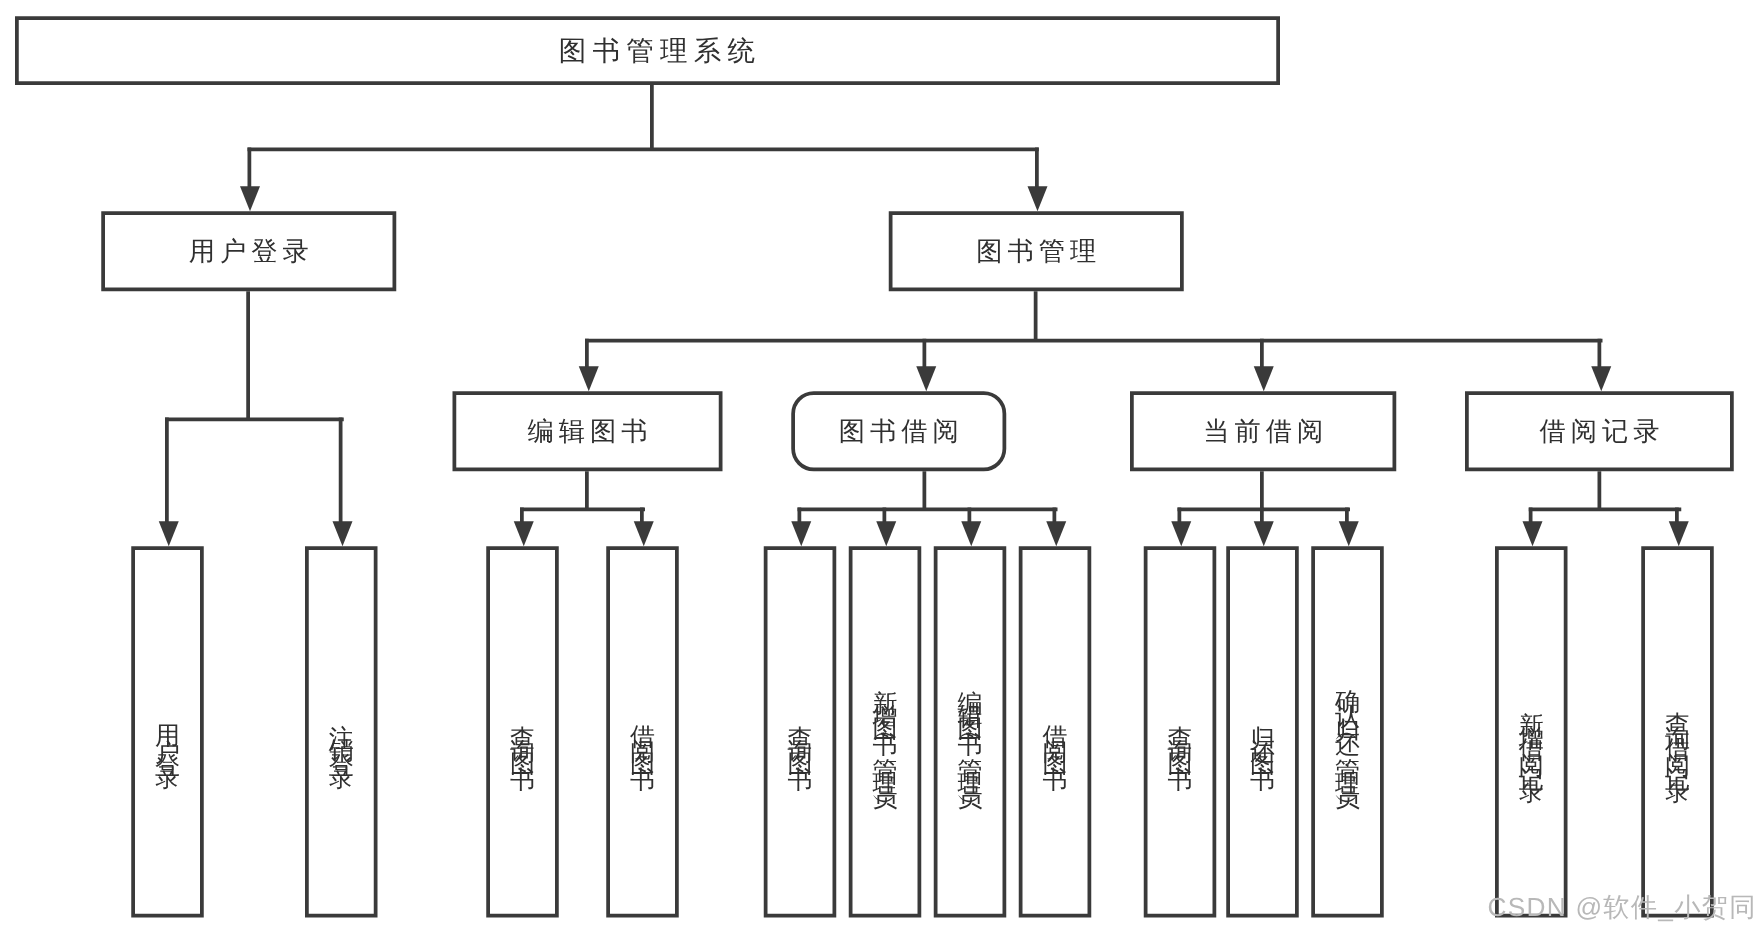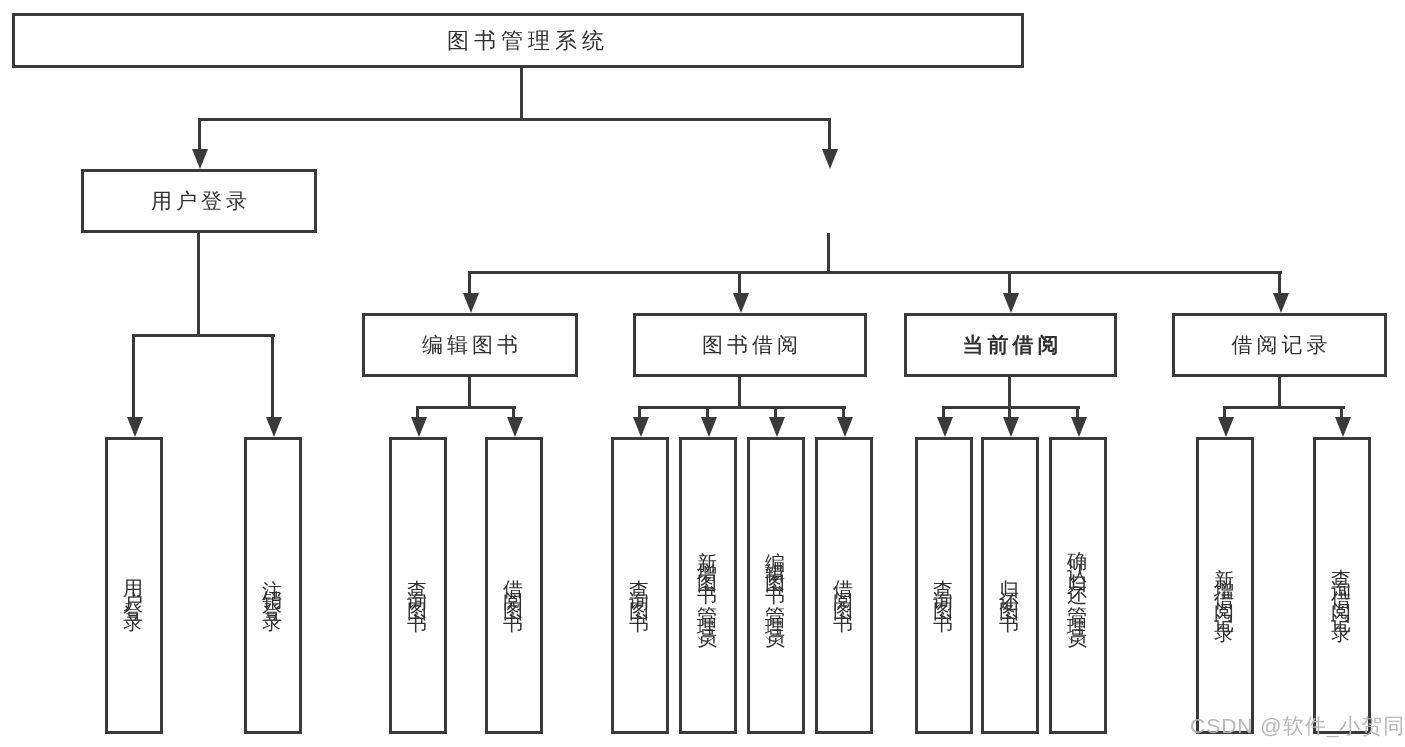--- a/index.html
+++ b/index.html
@@ -47,35 +47,36 @@
   <div class="node root-node" style="left:12px;top:13px;width:1012px;height:55px;">图书管理系统</div>
 
   <div class="vl" style="left:520px;top:68px;height:52px;"></div>
   <div class="hl" style="left:198px;top:118px;width:633px;"></div>
   <div class="vl" style="left:198px;top:118px;height:34px;"></div>
   <div class="ah" style="left:192px;top:149px;"></div>
   <div class="vl" style="left:828px;top:118px;height:34px;"></div>
   <div class="ah" style="left:822px;top:149px;"></div>
 
   <div class="node" style="left:81px;top:169px;width:236px;height:64px;">用户登录</div>
+  <div class="node" style="left:711px;top:169px;width:236px;height:64px;">图书管理</div>
 
   <div class="vl" style="left:827px;top:233px;height:40px;"></div>
   <div class="hl" style="left:468px;top:271px;width:814px;"></div>
   <div class="vl" style="left:468px;top:271px;height:24px;"></div>
   <div class="ah" style="left:463px;top:293px;"></div>
   <div class="vl" style="left:738px;top:271px;height:24px;"></div>
   <div class="ah" style="left:733px;top:293px;"></div>
   <div class="vl" style="left:1008px;top:271px;height:24px;"></div>
   <div class="ah" style="left:1003px;top:293px;"></div>
   <div class="vl" style="left:1278px;top:271px;height:24px;"></div>
   <div class="ah" style="left:1273px;top:293px;"></div>
 
   <div class="node" style="left:362px;top:313px;width:216px;height:64px;">编辑图书</div>
-  <div class="node" style="left:633px;top:313px;width:234px;height:64px;">图书借阅</div>
-  <div class="node" style="left:904px;top:313px;width:213px;height:64px;font-weight:bold;">当前借阅</div>
+  <div class="node" style="left:633px;top:313px;width:172px;height:64px;border-radius:18px;">图书借阅</div>
+  <div class="node" style="left:904px;top:313px;width:213px;height:64px;">当前借阅</div>
   <div class="node" style="left:1172px;top:313px;width:215px;height:64px;font-family:Liberation Serif, serif;">借阅记录</div>
 
   <div class="vl" style="left:197px;top:233px;height:103px;"></div>
   <div class="hl" style="left:132px;top:334px;width:143px;"></div>
   <div class="vl" style="left:132px;top:334px;height:84px;"></div>
   <div class="ah" style="left:127px;top:417px;"></div>
   <div class="vl" style="left:271px;top:334px;height:84px;"></div>
   <div class="ah" style="left:266px;top:417px;"></div>
 
   <div class="vl" style="left:468px;top:377px;height:31px;"></div>

